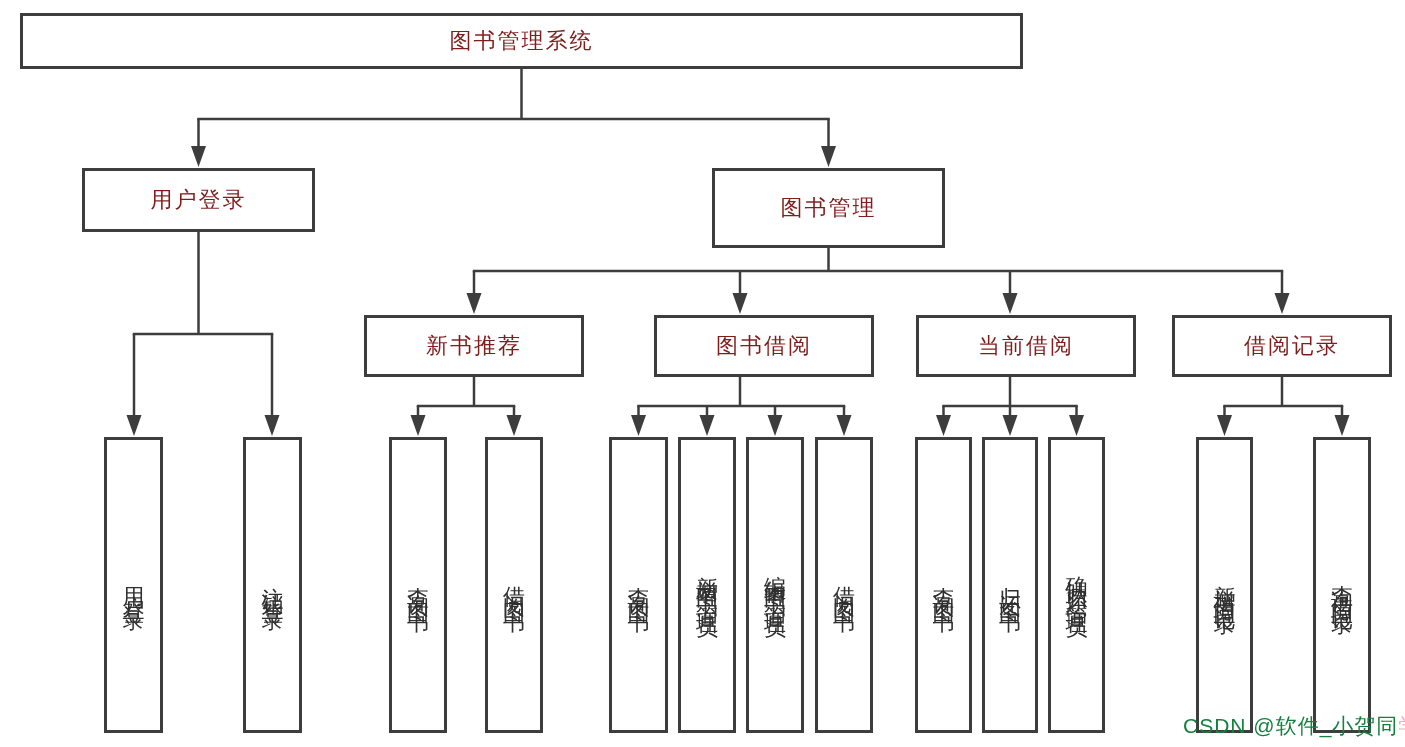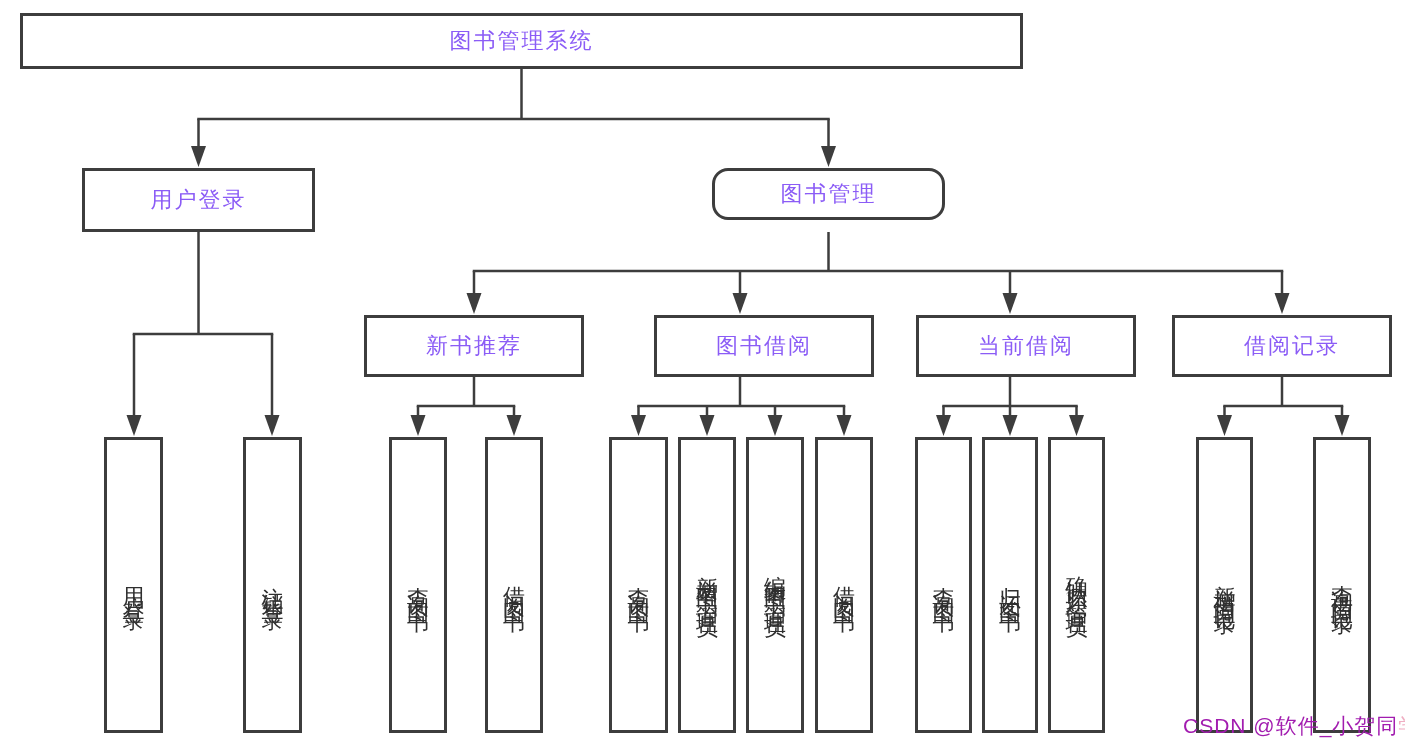--- a/index.html
+++ b/index.html
@@ -8,33 +8,33 @@
     width:1405px;height:747px;
     background:#ffffff;
     font-family:"Liberation Sans","DejaVu Sans",sans-serif;
     overflow:hidden;
   }
   #connectors{position:absolute;left:0;top:0;z-index:1;}
   .hnode{
     position:absolute;z-index:2;box-sizing:border-box;
     border:3px solid #3d3d3d;background:#ffffff;
     display:flex;align-items:center;justify-content:center;
-    font-size:22px;color:#8b5cf6;letter-spacing:2px;
+    font-size:22px;color:#7f1d1d;letter-spacing:2px;
   }
   .vnode{
     position:absolute;z-index:2;box-sizing:border-box;
     border:3px solid #3d3d3d;background:#ffffff;
     display:flex;align-items:center;justify-content:center;
     writing-mode:vertical-rl;text-orientation:mixed;
     font-size:22px;color:#2f2f2f;letter-spacing:8px;line-height:1;
   }
   
   #n-root{left:20px;top:13px;width:1003px;height:56px;}
   #n-user-login{left:82px;top:168px;width:233px;height:64px;}
-  #n-book-mgmt{left:712px;top:168px;width:233px;height:52px;border-radius:16px;}
+  #n-book-mgmt{left:712px;top:168px;width:233px;height:80px;}
   #n-new-book-rec{left:364px;top:315px;width:220px;height:62px;}
   #n-book-borrow{left:630px;top:315px;width:220px;height:62px;margin-left:24px;}
   #n-current-borrow{left:900px;top:315px;width:220px;height:62px;margin-left:16px;}
   #n-borrow-records{left:1172px;top:315px;width:220px;height:62px;padding-left:20px;}
   .vnode{top:437px;height:296px;}
   #n-login-query{left:104px;width:59px;}
   #n-login-logout{left:243px;width:59px;}
   #n-rec-query{left:389px;width:58px;}
   #n-rec-borrow{left:485px;width:58px;}
   #n-bb-query{left:609px;width:59px;}
@@ -43,21 +43,21 @@
   #n-bb-borrow{left:815px;width:58px;}
   #n-cur-query{left:915px;width:57px;}
   #n-cur-return{left:982px;width:56px;}
   #n-cur-confirm{left:1048px;width:57px;letter-spacing:6px;}
   #n-log-add{left:1196px;width:57px;letter-spacing:6px;}
   #n-log-query{left:1313px;width:58px;letter-spacing:6px;}
   #watermark{
     position:absolute;z-index:3;left:1183px;top:712px;
     font-size:21px;letter-spacing:1px;white-space:nowrap;
   }
-  #watermark .wm-gray{color:#a21caf;}
+  #watermark .wm-gray{color:#15803d;}
   #watermark .wm-pink{color:#f0aec2;}
 </style>
 </head>
 <body>
 
 <div id="stage">
 
   <svg id="connectors" width="1405" height="747">
       <line x1="521.5" y1="69" x2="521.5" y2="119" stroke="#3d3d3d" stroke-width="2.5"></line>
       <line x1="197.25" y1="119" x2="829.75" y2="119" stroke="#3d3d3d" stroke-width="2.5"></line>

